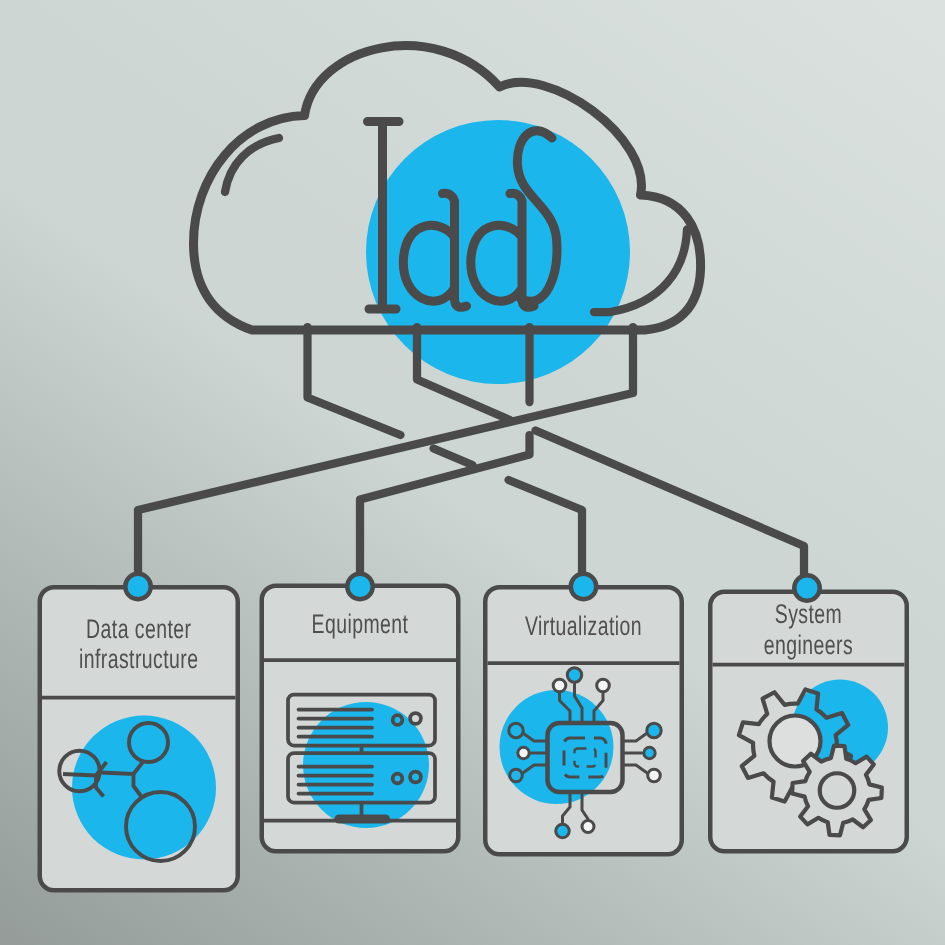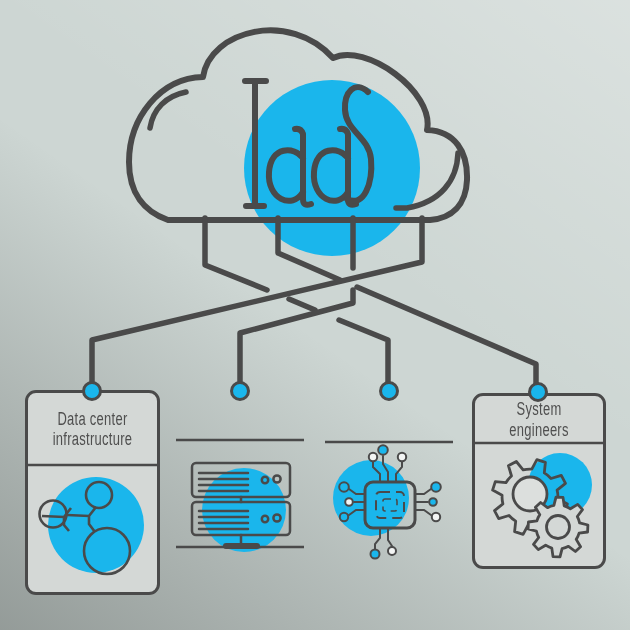--- a/index.html
+++ b/index.html
@@ -49,21 +49,31 @@
 <div id="stage" style="--accent: #1ab6ec; --ink: #4a4a4a; --boxfill: #d4d8d6;">
 
   <div id="iaas-text">IaaS</div>
 
   <div class="card" style="left:25px;top:390px;width:135px;height:205px;">
     <div class="card-header" style="height:72px;">
       <div class="card-title">Data center infrastructure</div>
     </div>
   </div>
 
+  <div class="card" style="left:173px;top:389px;width:134px;height:180px;">
+    <div class="card-header" style="height:48px;">
+      <div class="card-title">Equipment</div>
+    </div>
+  </div>
 
+  <div class="card" style="left:322px;top:390px;width:134px;height:181px;">
+    <div class="card-header" style="height:49px;">
+      <div class="card-title">Virtualization</div>
+    </div>
+  </div>
 
   <div class="card" style="left:472px;top:393px;width:134px;height:176px;">
     <div class="card-header" style="height:47px;">
       <div class="card-title">System engineers</div>
     </div>
   </div>
 
   <svg id="canvas" width="630" height="630" viewBox="0 0 630 630">
 
     <circle class="cyfill" cx="332" cy="168" r="88"></circle>

